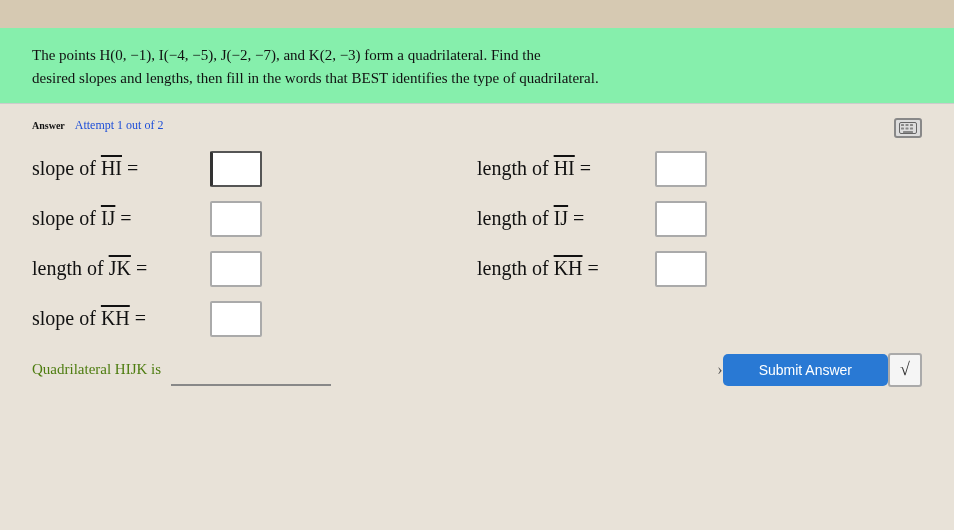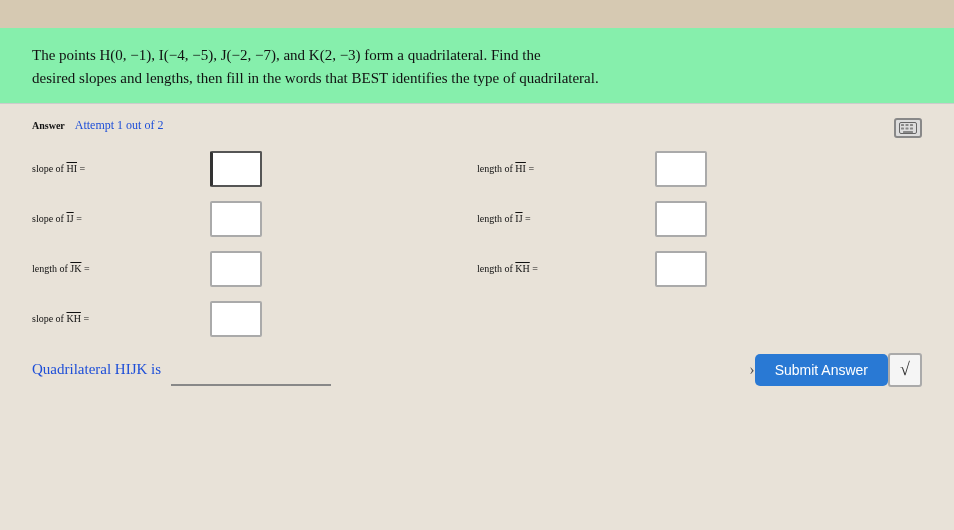--- a/index.html
+++ b/index.html
@@ -83,21 +83,21 @@
       row-gap: 14px;
     }
 
     .field-row {
       display: flex;
       align-items: center;
       gap: 8px;
     }
 
     .field-label {
-      font-size: 10px;
+      font-size: 20px;
       color: #111;
       min-width: 170px;
     }
 
     .field-label .overline {
       text-decoration: overline;
     }
 
     .input-box {
       width: 52px;
@@ -112,21 +112,21 @@
       cursor: text;
     }
 
     .input-box.active-field {
       border-color: #555;
       border-left: 3px solid #333;
     }
 
     .quadrilateral-label {
       font-size: 15px;
-      color: #1d4ed8;
+      color: #4d7c0f;
       margin-right: 10px;
     }
 
     .quad-input {
       width: 160px;
       height: 32px;
       border: none;
       border-bottom: 2px solid #888;
       background: transparent;
       font-size: 15px;
@@ -140,21 +140,21 @@
       color: #555;
       margin-left: 8px;
       cursor: pointer;
     }
 
     .submit-btn {
       background: #2979d4;
       color: #fff;
       border: none;
       border-radius: 5px;
-      padding: 8px 20px;
+      padding: 8px 36px;
       font-size: 14px;
       font-family: Arial, sans-serif;
       cursor: pointer;
       font-weight: 500;
     }
 
     .check-btn {
       width: 34px;
       height: 34px;
       border: 2px solid #aaa;

